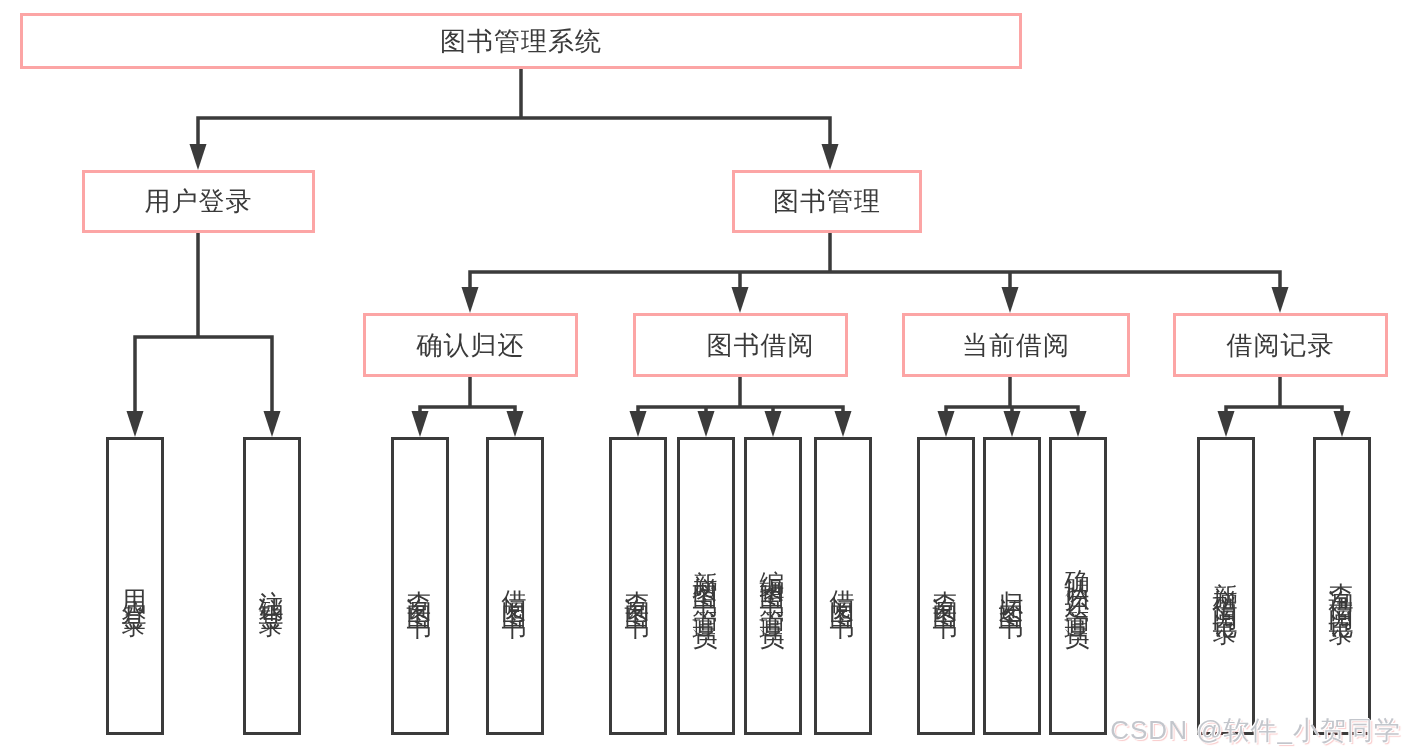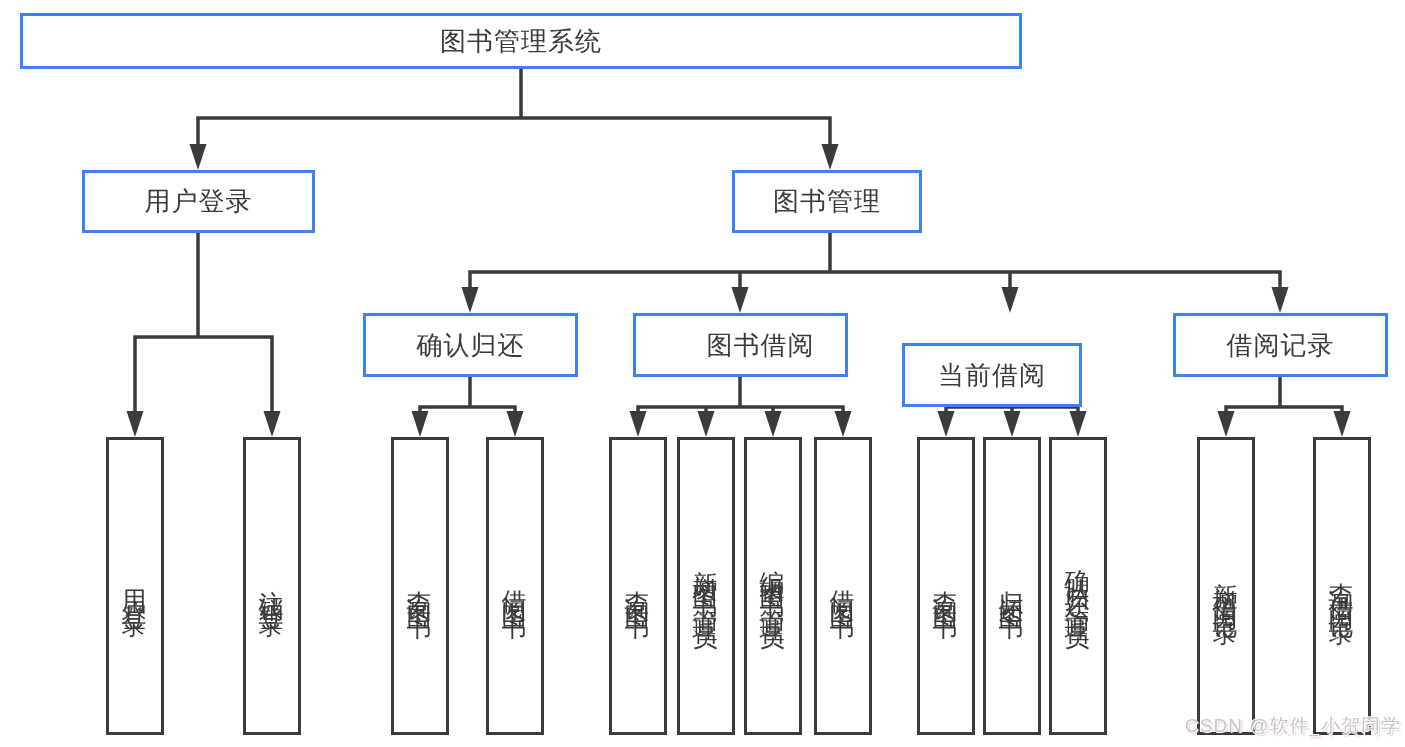--- a/index.html
+++ b/index.html
@@ -12,21 +12,21 @@
     overflow: hidden;
   }
   .wires {
     position: absolute;
     left: 0; top: 0;
     width: 1405px; height: 747px;
   }
   .box {
     position: absolute;
     box-sizing: border-box;
-    border: 3px solid #3b82f6;
+    border: 3px solid #fca5a5;
     background: #ffffff;
     display: flex;
     align-items: center;
     justify-content: center;
     color: #3a3a3a;
     font-size: 26px;
     letter-spacing: 1px;
     white-space: nowrap;
   }
   .vbox {
@@ -43,21 +43,21 @@
     text-orientation: mixed;
     letter-spacing: 8px;
     width: 58px;
     top: 437px;
     height: 298px;
   }
   .watermark {
     position: absolute;
     top: 713px;
     right: 4px;
-    font-size: 19px;
+    font-size: 26px;
     letter-spacing: 1px;
     color: #c3c6cc;
     text-shadow: 1px 1px 0 #ffffff, -1px -1px 0 #ffffff, 2px 2px 1px rgba(235, 80, 80, 0.30);
     z-index: 5;
     white-space: nowrap;
   }
 </style>
 </head>
 <body>
 
@@ -103,21 +103,21 @@
     </g>
   </svg>
 
   <div class="box" style="left:20px; top:13px; width:1002px; height:56px;">图书管理系统</div>
 
   <div class="box" style="left:82px; top:170px; width:233px; height:63px;">用户登录</div>
   <div class="box" style="left:712px; top:170px; width:190px; height:63px;margin-left:20px;">图书管理</div>
 
   <div class="box" style="left:363px; top:313px; width:215px; height:64px;">确认归还</div>
   <div class="box" style="left:633px; top:313px; width:215px; height:64px;padding-left:40px;">图书借阅</div>
-  <div class="box" style="left:902px; top:313px; width:180px; height:64px;margin-top:30px;">当前借阅</div>
+  <div class="box" style="left:902px; top:313px; width:228px; height:64px;">当前借阅</div>
   <div class="box" style="left:1173px; top:313px; width:215px; height:64px;">借阅记录</div>
 
   <div class="vbox" style="left:106px;">用户登录</div>
   <div class="vbox" style="left:243px;">注销登录</div>
 
   <div class="vbox" style="left:391px;">查询图书</div>
   <div class="vbox" style="left:486px;">借阅图书</div>
 
   <div class="vbox" style="left:609px;">查询图书</div>
   <div class="vbox" style="left:677px;">新增图书（管理员）</div>

